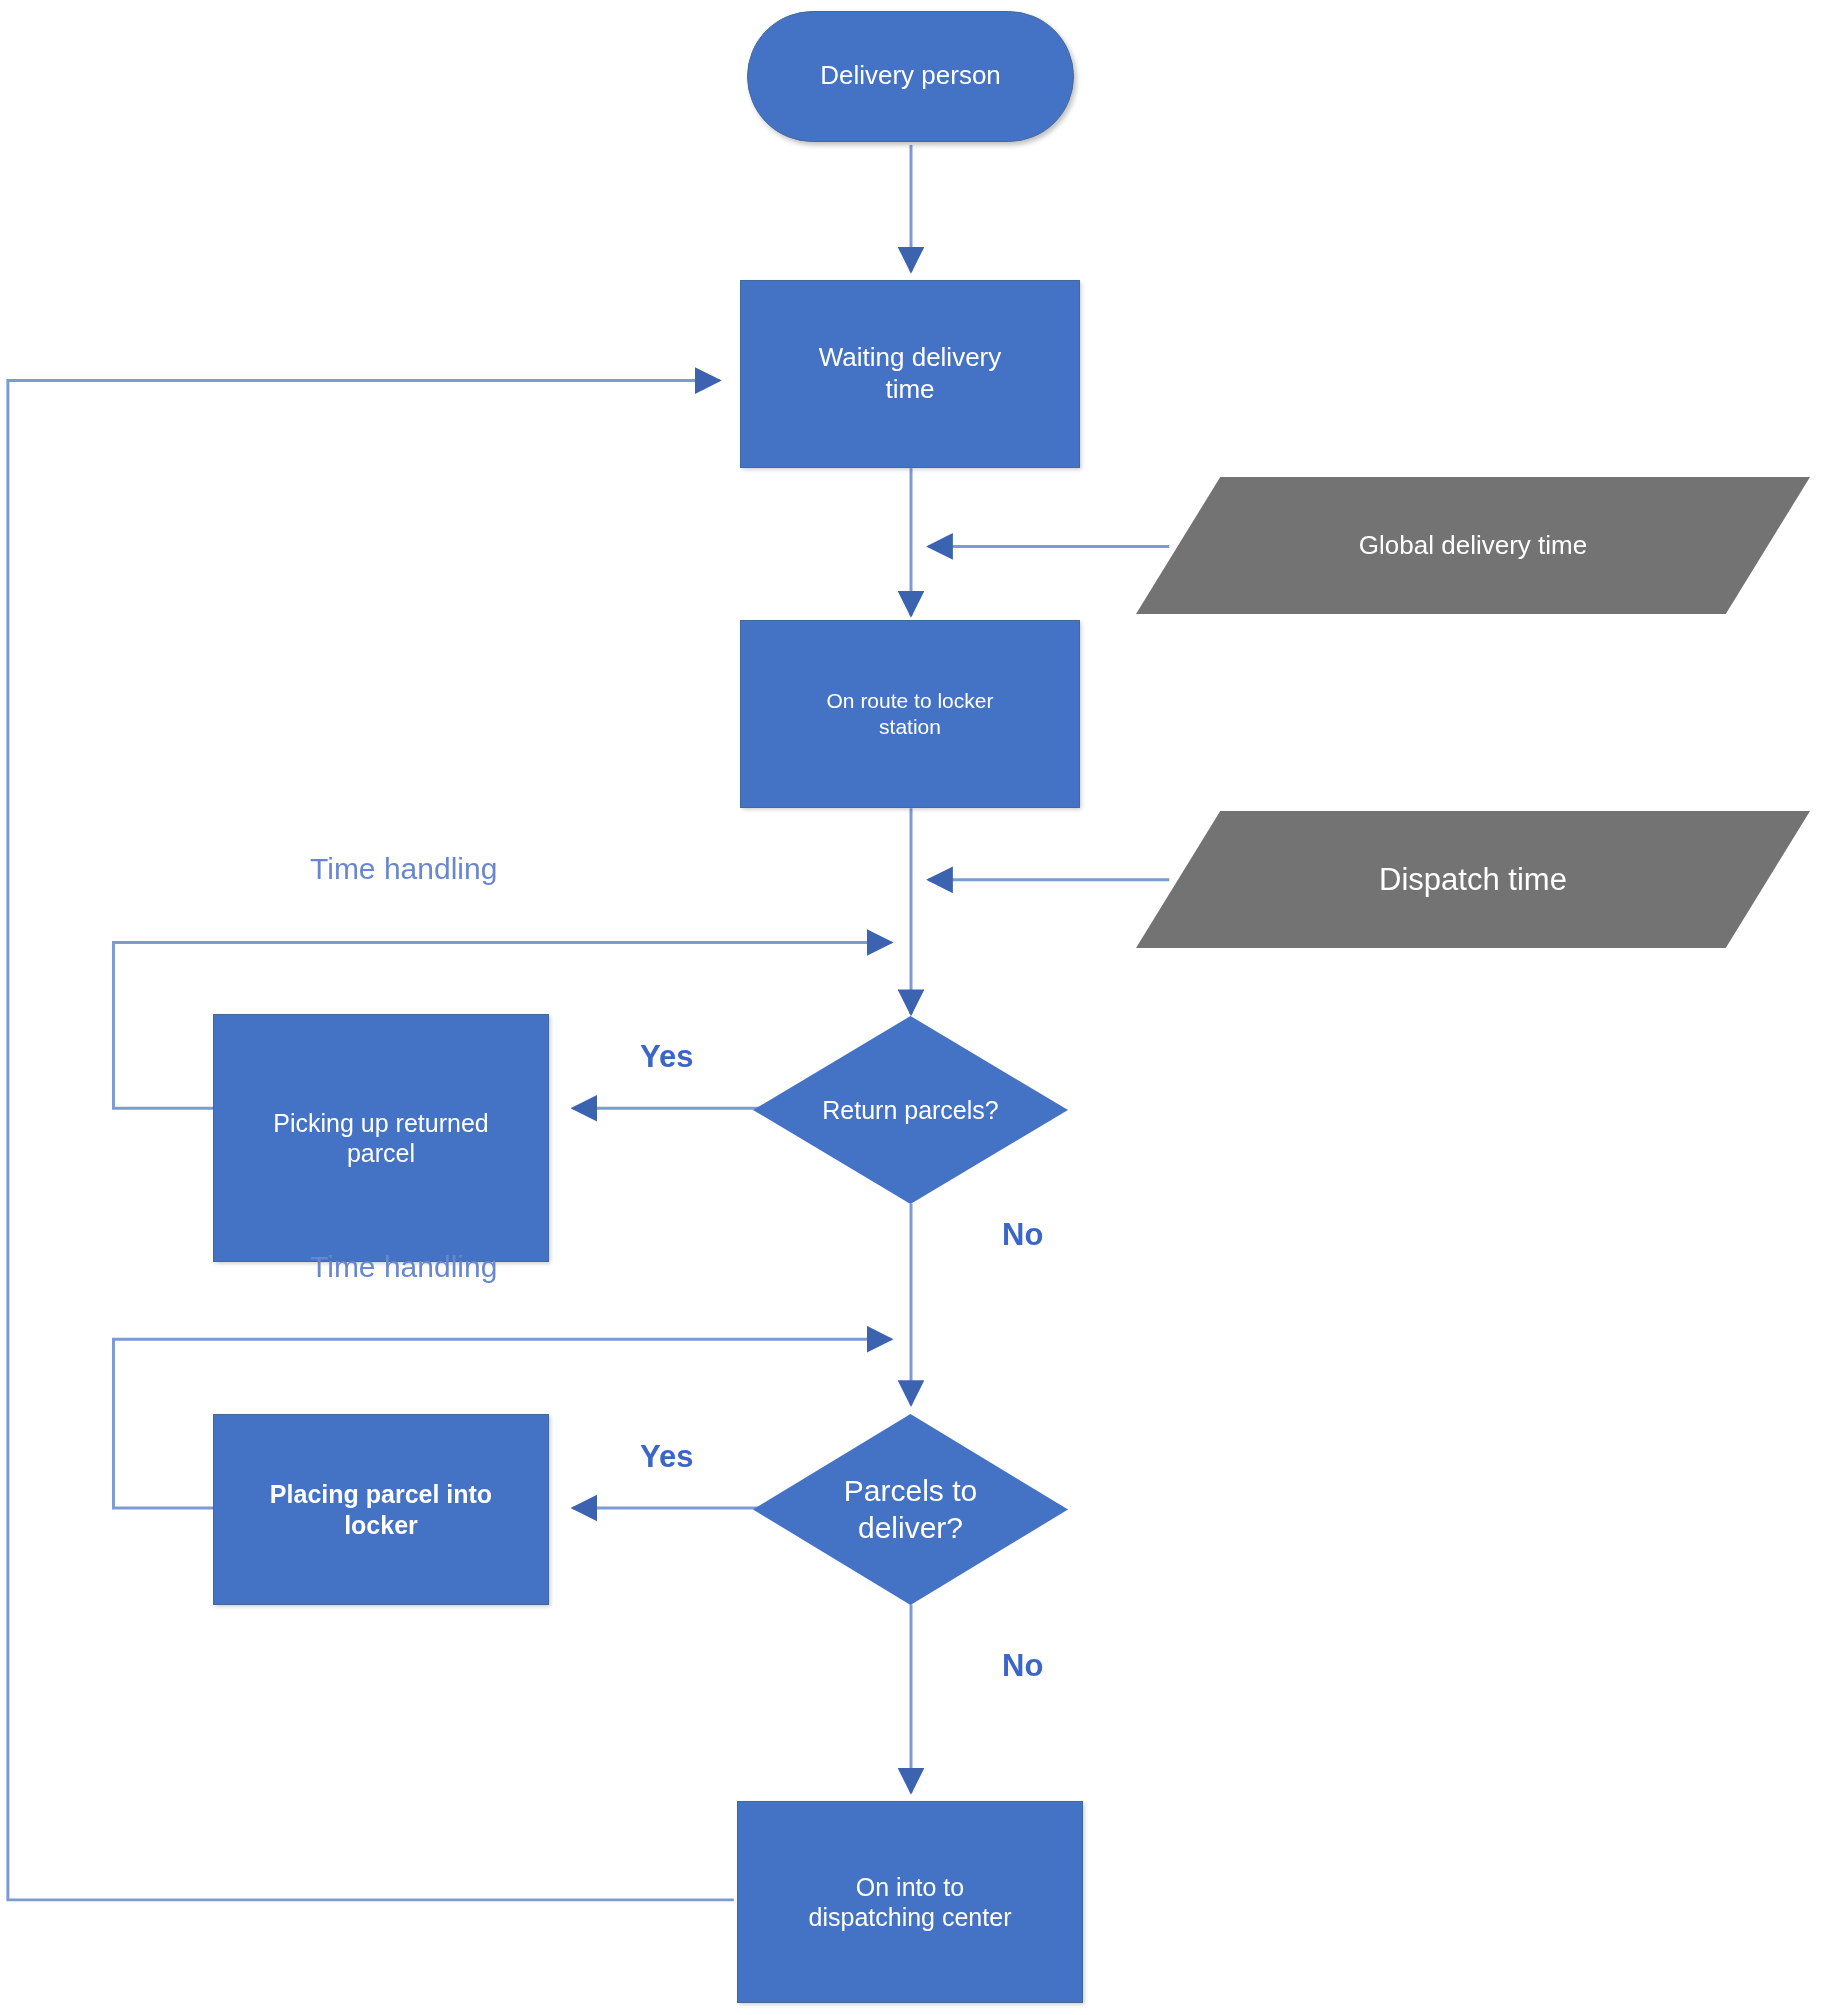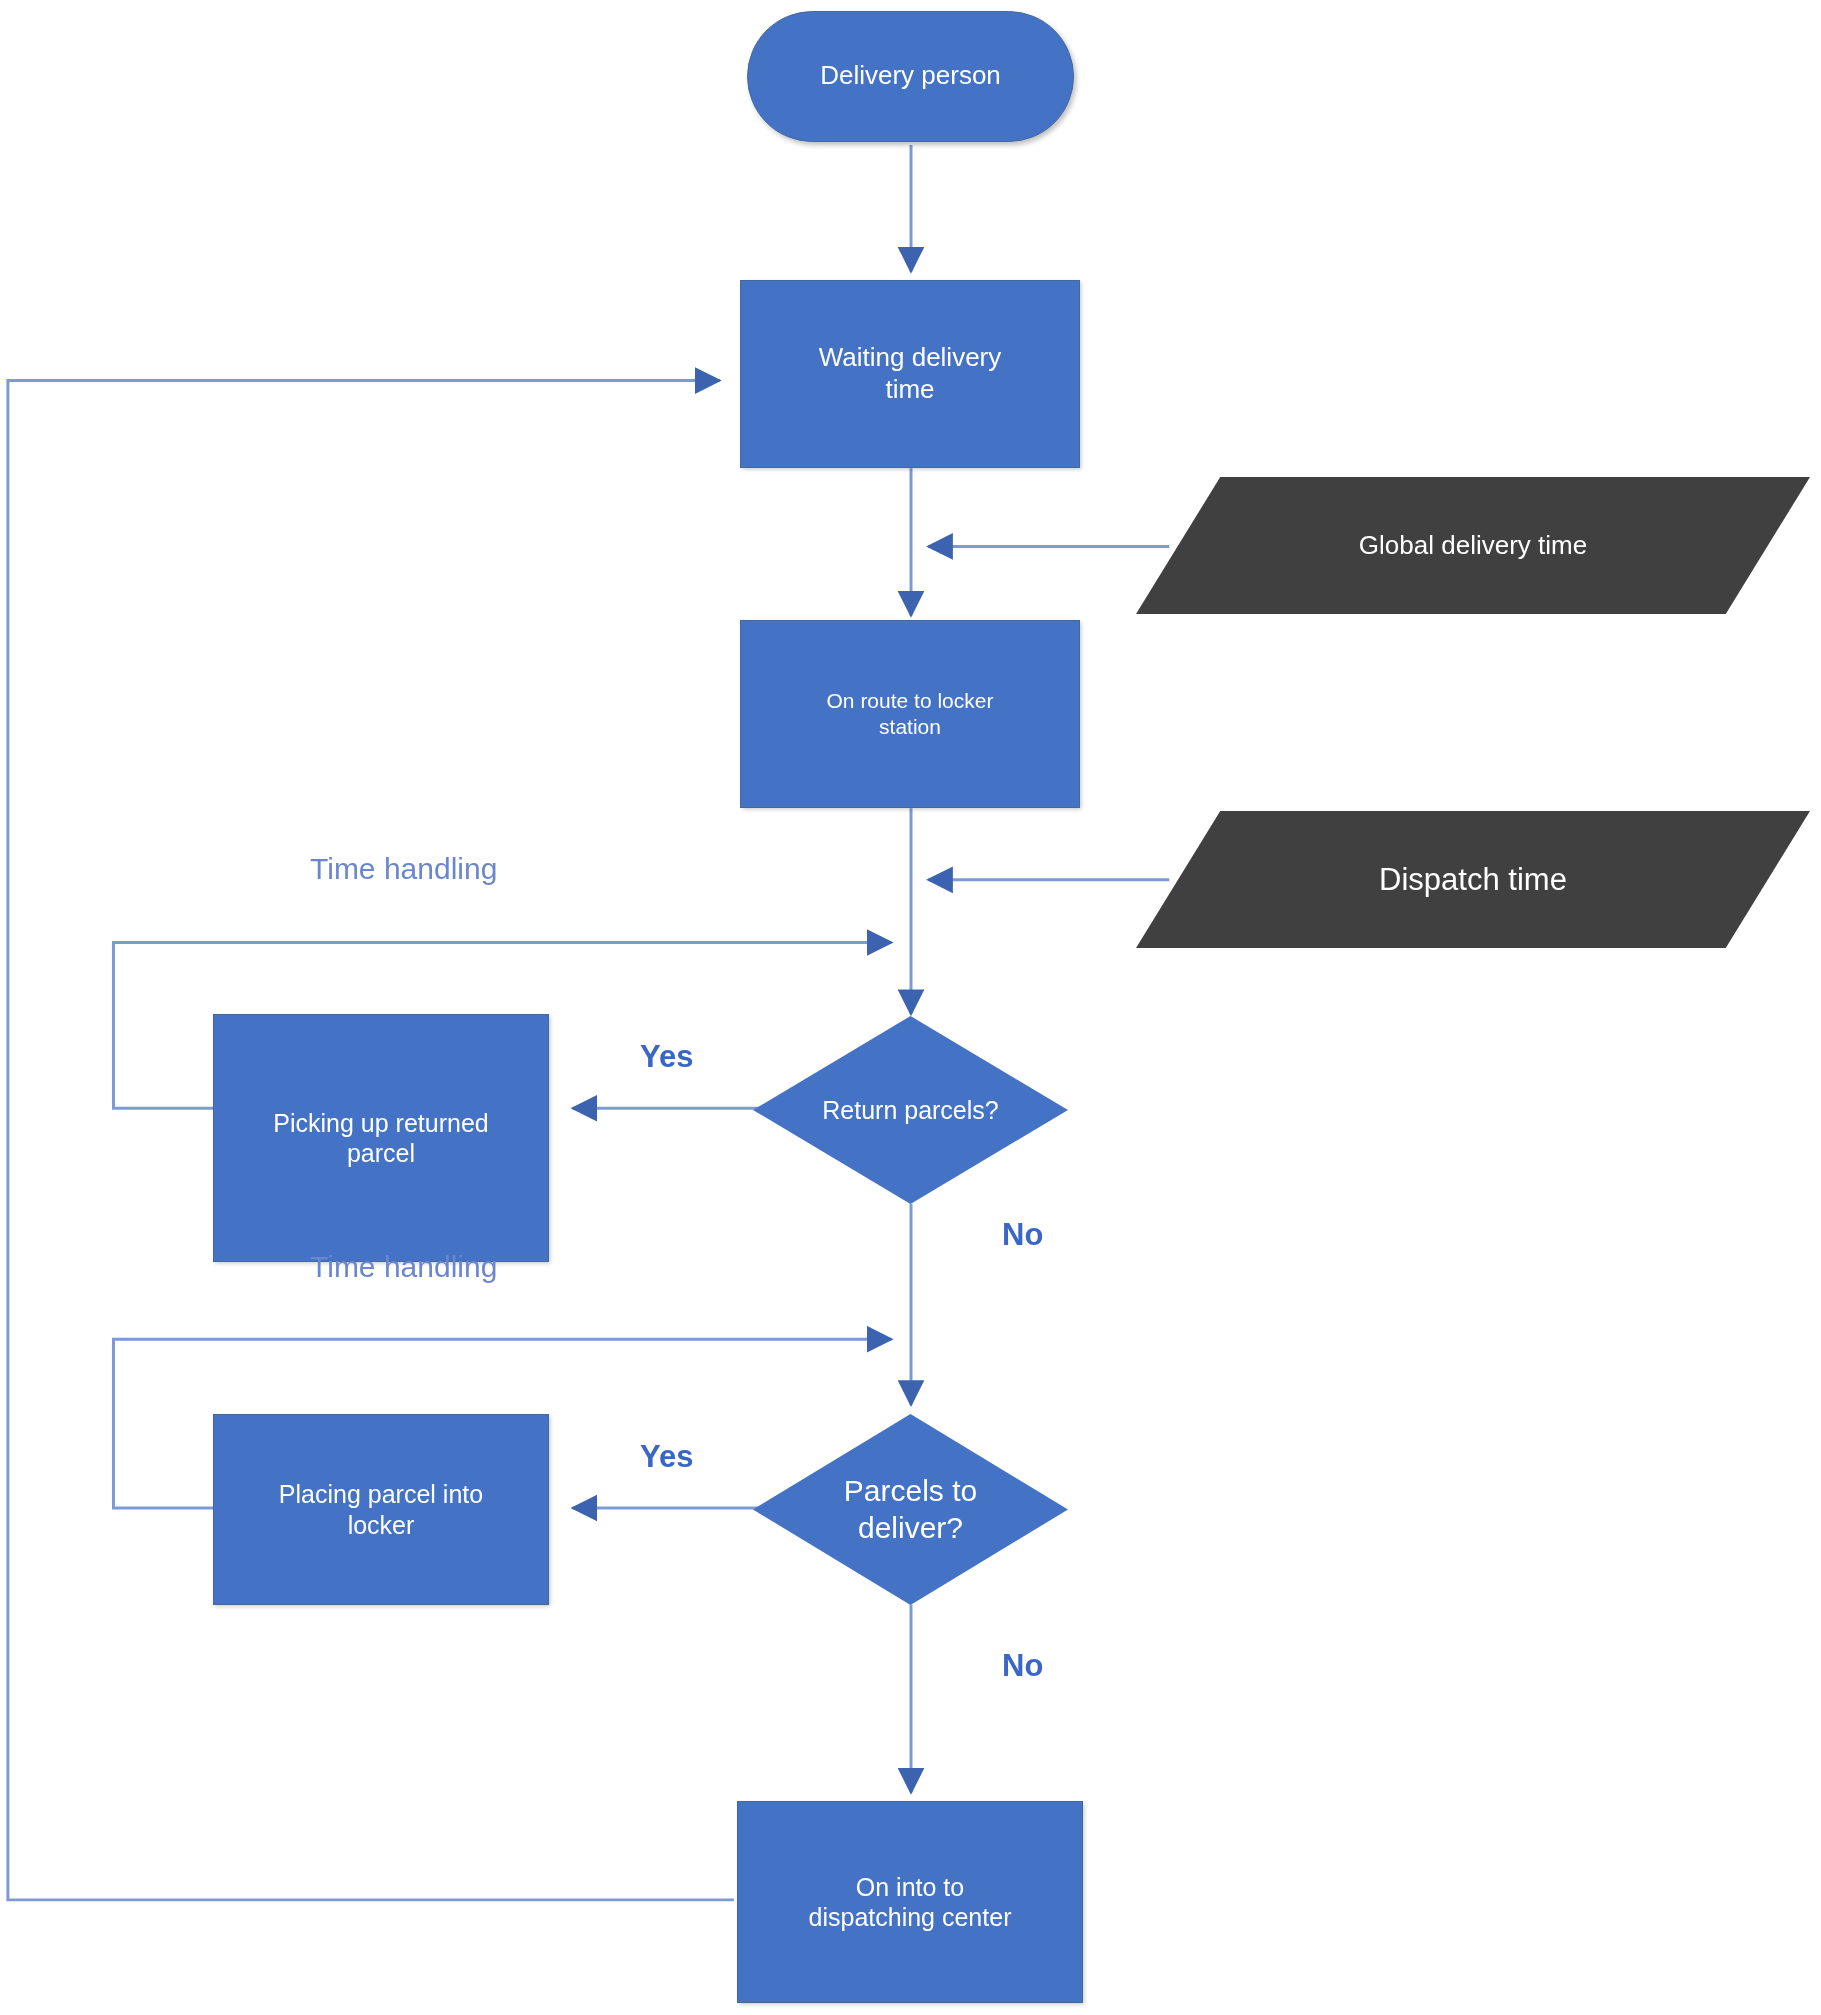--- a/index.html
+++ b/index.html
@@ -50,21 +50,21 @@
   }
   
   .term {
     background: #4472C4;
     border: 1.2px solid #41699c;
     border-radius: 298px;
     box-shadow: 2.4px 3px 4.8px rgba(0,0,0,0.25);
   }
   
   .data-shape {
-    background: #404040;
+    background: #737373;
     -webkit-clip-path: polygon(12.5% 0%, 100% 0%, 87.5% 100%, 0% 100%);
     clip-path: polygon(12.5% 0%, 100% 0%, 87.5% 100%, 0% 100%);
     filter: drop-shadow(2.4px 3px 3.6px rgba(0,0,0,0.22));
   }
   
   .dec {
     background: #4472C4;
     -webkit-clip-path: polygon(50% 0%, 100% 50%, 50% 100%, 0% 50%);
     clip-path: polygon(50% 0%, 100% 50%, 50% 100%, 0% 50%);
     filter: drop-shadow(1.8px 2.4px 3px rgba(0,0,0,0.2));
@@ -165,21 +165,21 @@
   <div class="node proc" style="left:213px; top:1014px; width:336px; height:248px; font-size:25px;">
     <span class="lbl">Picking up returned
 parcel</span>
   </div>
 
   <div class="node dec" style="left:753px; top:1414px; width:315px; height:191px; font-size:30px;">
     <span class="lbl">Parcels to
 deliver?</span>
   </div>
 
-  <div class="node proc" style="left:213px; top:1414px; width:336px; height:191px; font-size:25px;">
+  <div class="node proc" style="left:213px; top:1414px; width:336px; height:191px; font-size:25px;font-weight:bold;">
     <span class="lbl">Placing parcel into
 locker</span>
   </div>
 
   <div class="node proc" style="left:737px; top:1801px; width:346px; height:202px; font-size:25px;">
     <span class="lbl">On into to
 dispatching center</span>
   </div>
 
   <div class="edge-label" style="left:640px; top:1039px; font-size:31px;">Yes</div>

